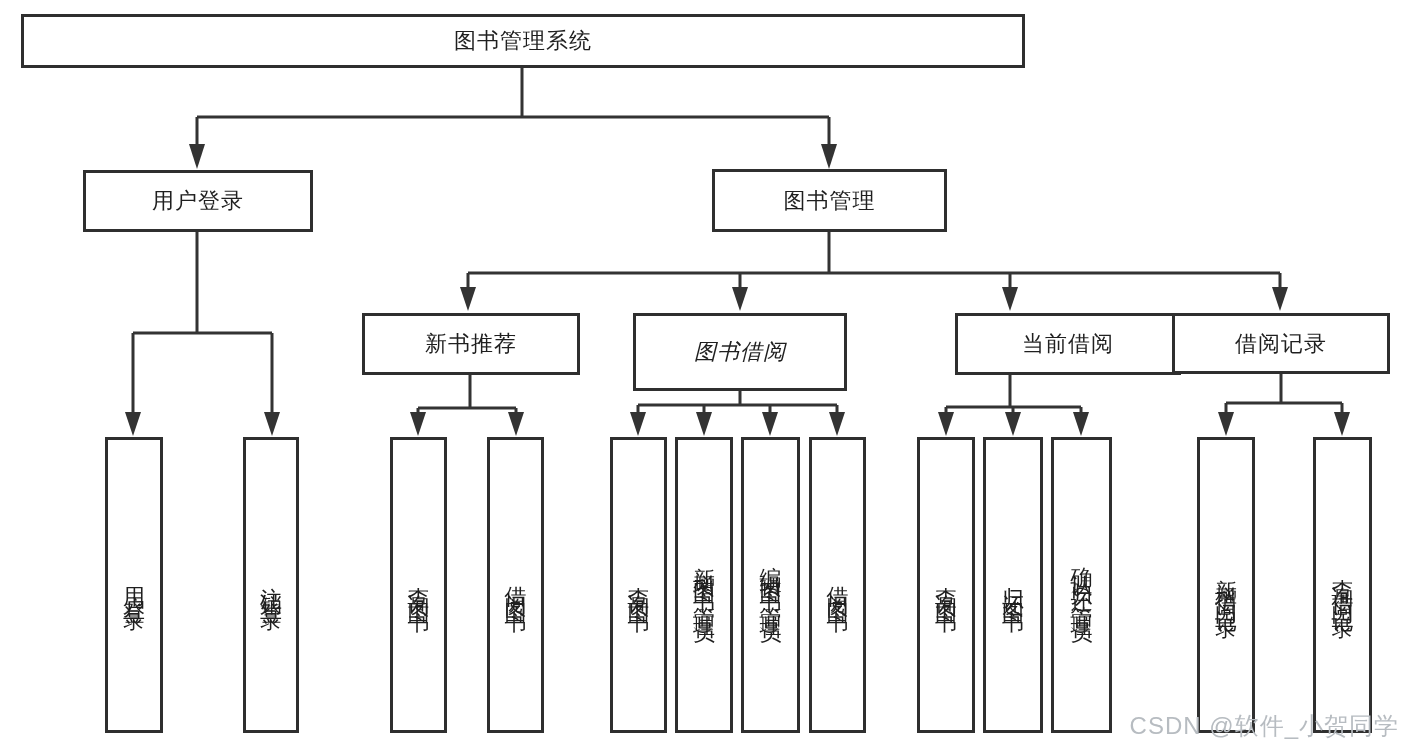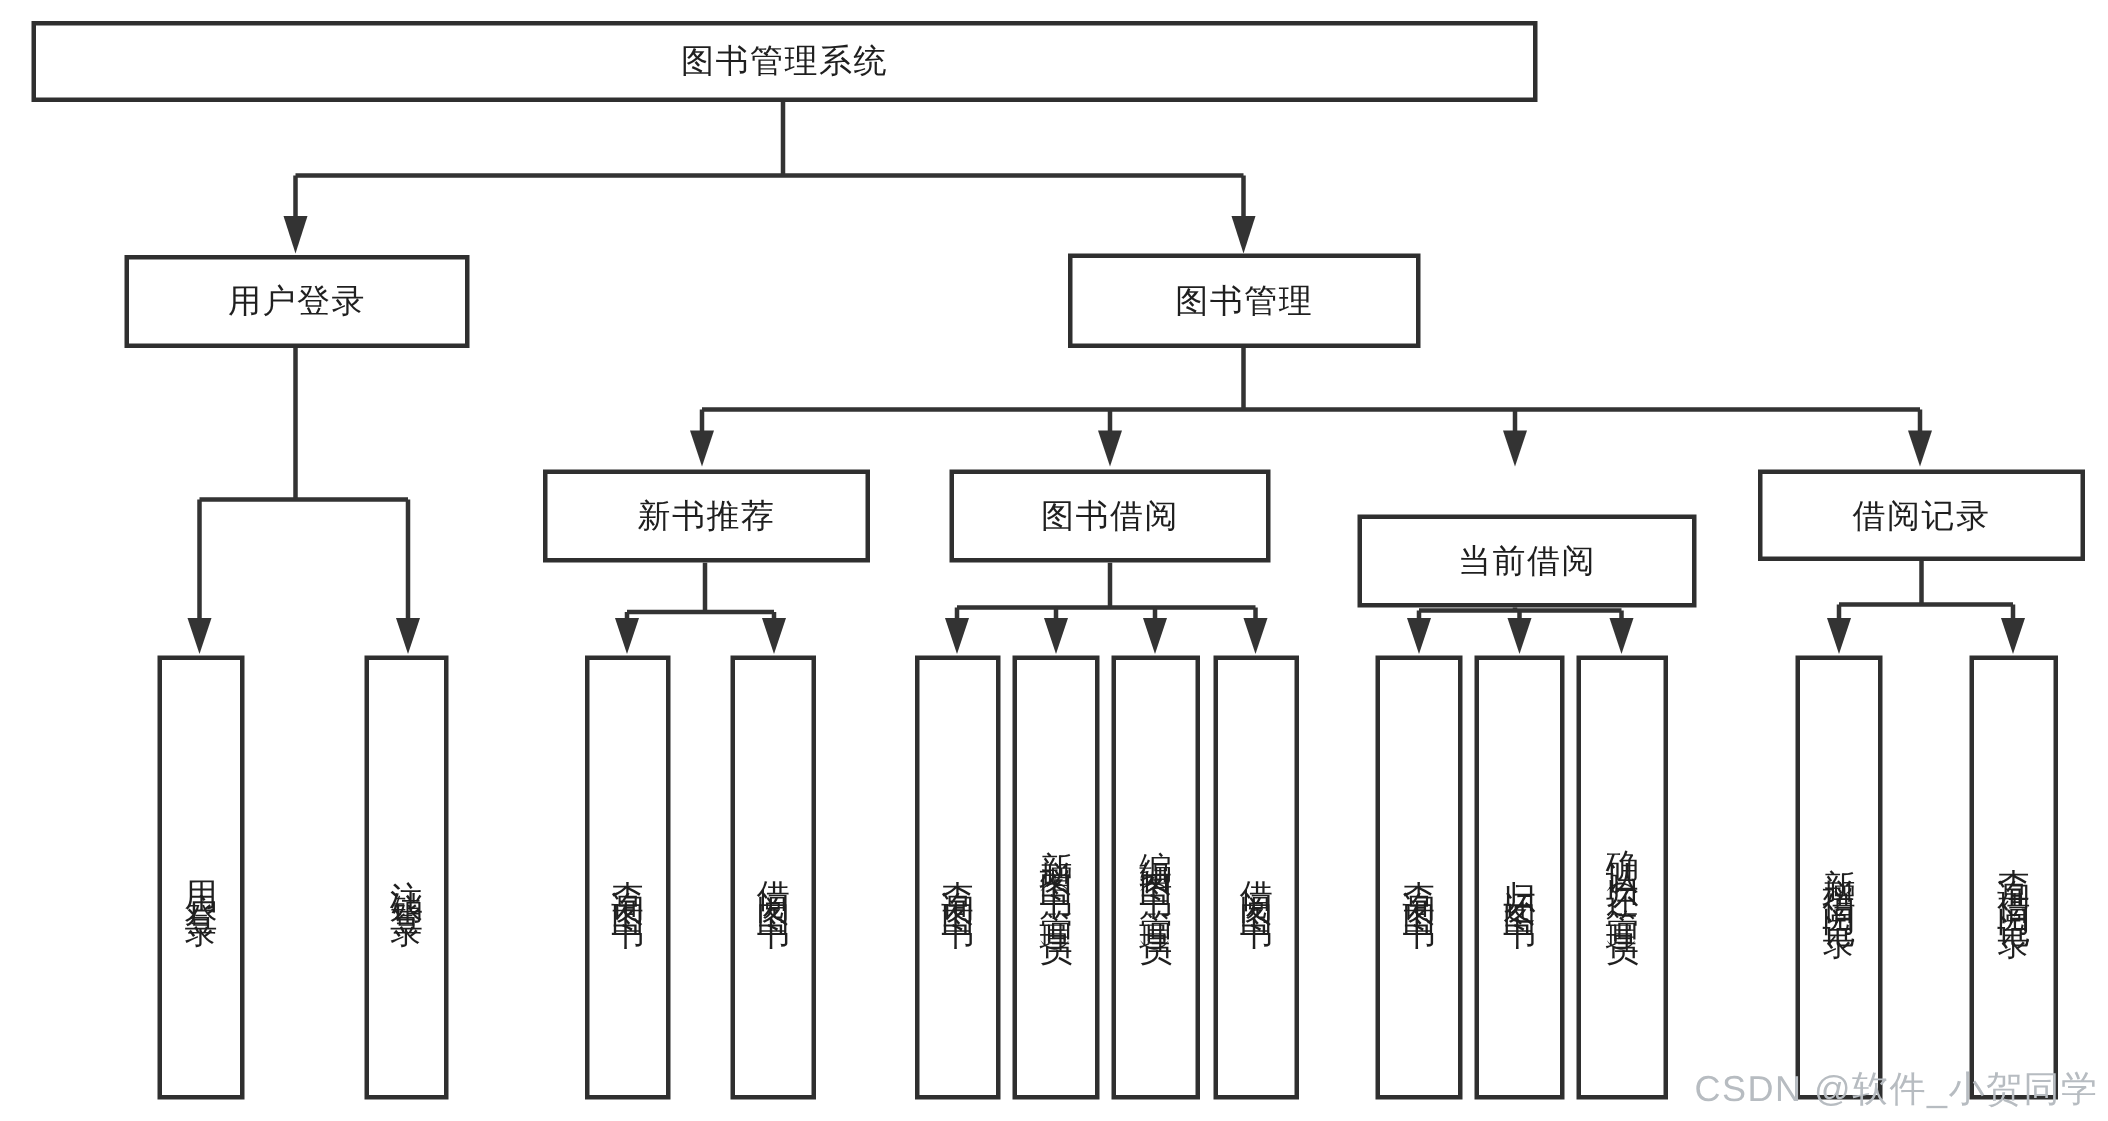--- a/index.html
+++ b/index.html
@@ -107,22 +107,22 @@
       <polygon points="1334,412 1350,412 1342,436"></polygon>
     </g>
   </svg>
 
   <div class="hbox" style="left:21px;top:14px;width:1004px;height:54px;">图书管理系统</div>
 
   <div class="hbox" style="left:83px;top:170px;width:230px;height:62px;">用户登录</div>
   <div class="hbox" style="left:712px;top:169px;width:235px;height:63px;">图书管理</div>
 
   <div class="hbox" style="left:362px;top:313px;width:218px;height:62px;">新书推荐</div>
-  <div class="hbox" style="left:633px;top:313px;width:214px;height:62px;">图书借阅</div>
-  <div class="hbox" style="left:905px;top:313px;width:226px;height:62px;margin-top:30px;">当前借阅</div>
+  <div class="hbox" style="left:633px;top:313px;width:214px;height:78px;font-style:italic;">图书借阅</div>
+  <div class="hbox" style="left:955px;top:313px;width:226px;height:62px;">当前借阅</div>
   <div class="hbox" style="left:1172px;top:313px;width:218px;height:61px;">借阅记录</div>
 
   <div class="vbox" style="left:105px;top:437px;width:58px;height:296px;">
     <span>用户登录</span>
   </div>
   <div class="vbox" style="left:243px;top:437px;width:56px;height:296px;">
     <span>注销登录</span>
   </div>
 
   <div class="vbox" style="left:390px;top:437px;width:57px;height:296px;">

